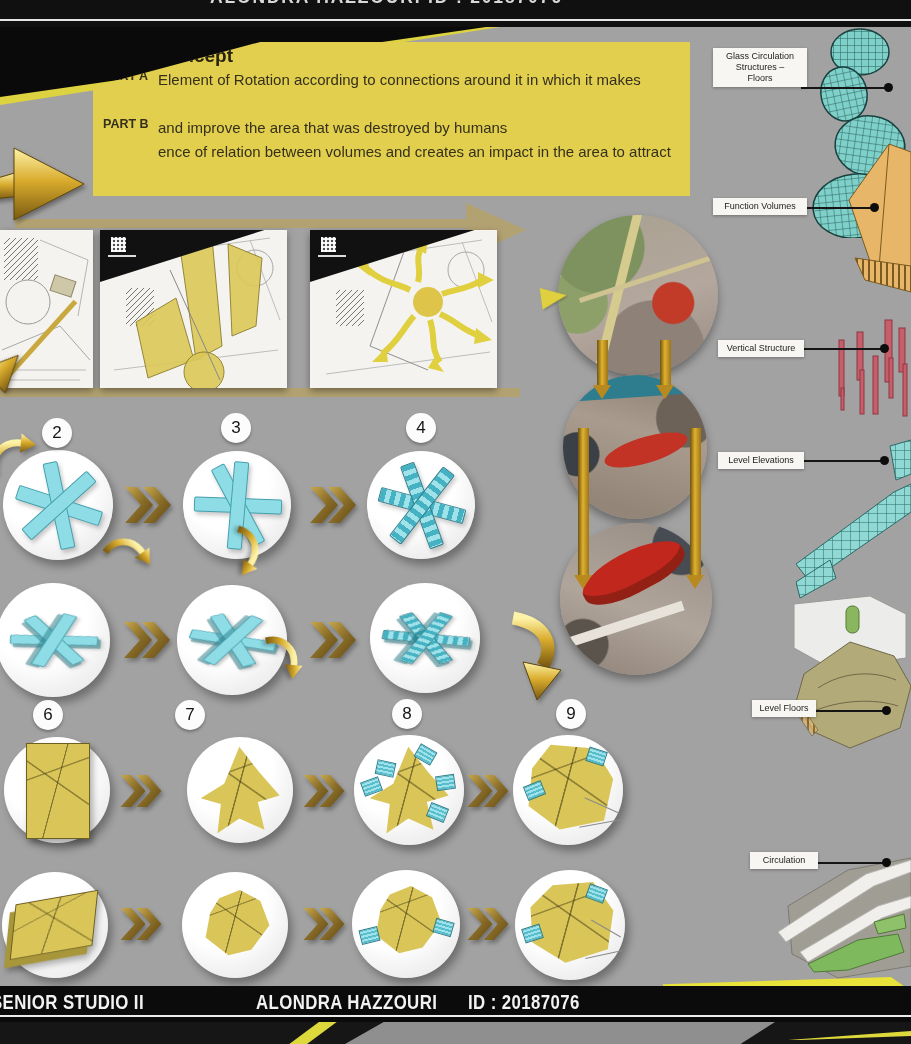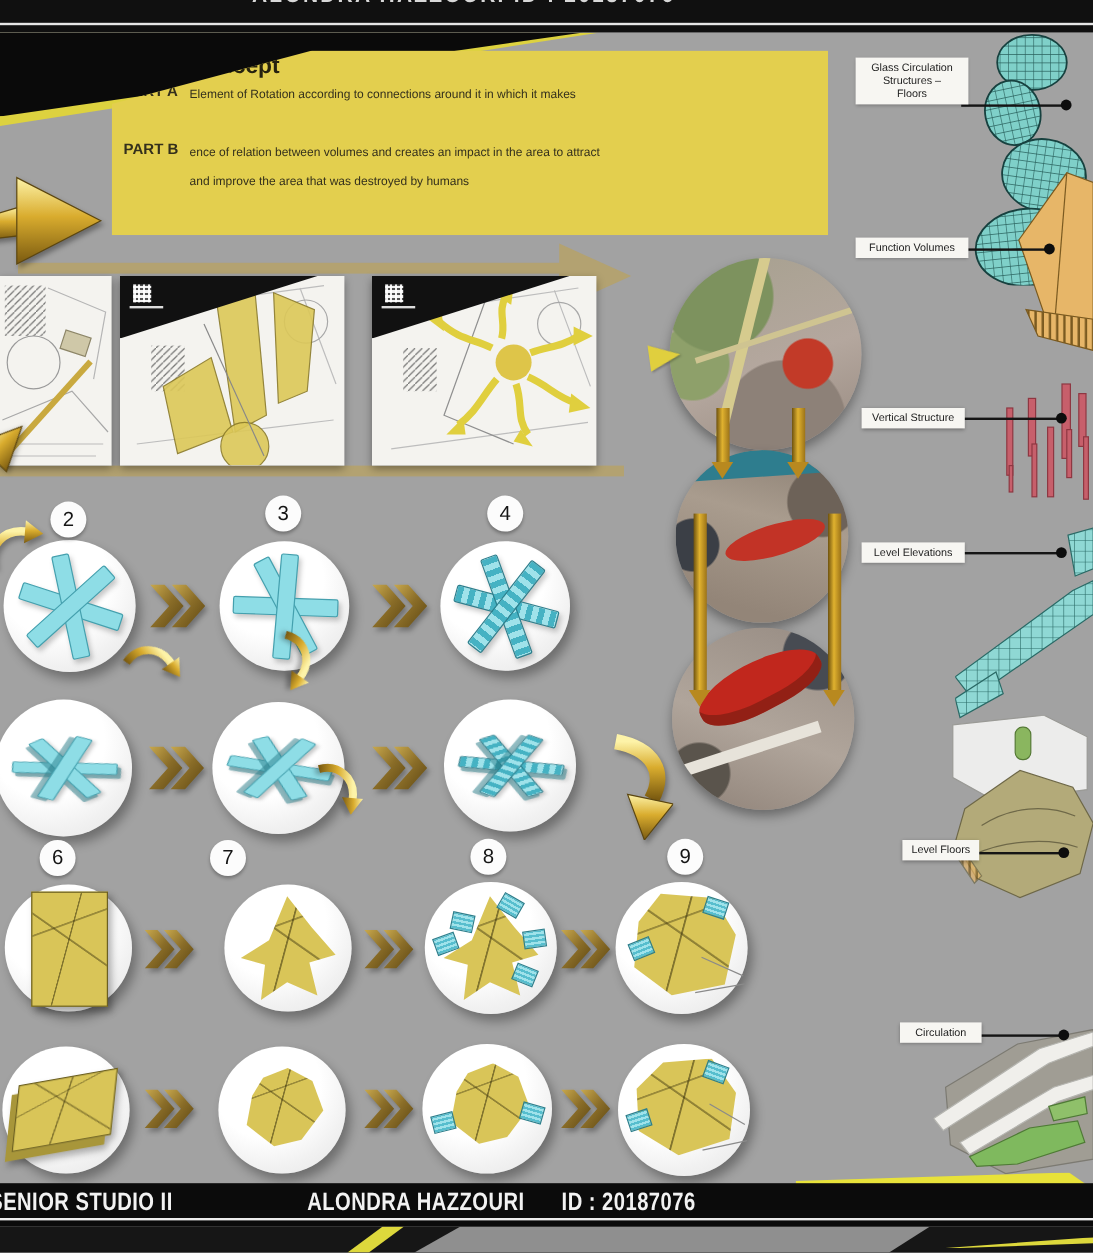--- a/index.html
+++ b/index.html
@@ -17,21 +17,21 @@
                 clip-path:polygon(0 0,100% 0,0 100%);z-index:8;}
   .wedge{position:absolute;left:0;top:27px;width:486px;height:70px;background:#0a0a0a;
          clip-path:polygon(0 0,100% 0,0 100%);z-index:9;}
 
   
   .concept{position:absolute;left:93px;top:42px;width:597px;height:154px;background:#e3cf4e;
            clip-path:polygon(0 29%,28% 0,100% 0,100% 100%,0 100%);z-index:10;color:#34301c;}
   .concept-title{position:absolute;left:64px;top:3px;font-size:19px;font-weight:bold;color:#26220f;}
   .part-row{position:absolute;left:10px;display:flex;}
   .part-label{width:55px;flex:none;font-size:12.5px;font-weight:bold;padding-top:1px;}
-  .part-lines span{display:block;font-size:10px;line-height:24px;white-space:nowrap;}
+  .part-lines span{display:block;font-size:15px;line-height:24px;white-space:nowrap;}
 
   
   .gold-arrow-big{position:absolute;left:-16px;top:146px;z-index:11;filter:drop-shadow(2px 3px 2px rgba(0,0,0,.35));}
   .mini-gold{position:absolute;left:-16px;top:348px;z-index:12;transform:rotate(-46deg);filter:drop-shadow(1px 2px 2px rgba(0,0,0,.3));}
 
   
   .band-top{position:absolute;left:15px;top:219px;width:456px;height:9px;background:#b3a271;z-index:1;}
   .band-head{position:absolute;left:466px;top:203px;width:0;height:0;border-left:60px solid #b3a271;
              border-top:27px solid transparent;border-bottom:27px solid transparent;z-index:1;}
   .band-bottom{position:absolute;left:0;top:388px;width:520px;height:9px;background:#b3a271;z-index:1;}
@@ -184,22 +184,22 @@
     <div class="concept-title">Concept</div>
     <div class="part-row" style="top:26px;">
       <div class="part-label">PART A</div>
       <div class="part-lines">
         <span>Element of Rotation according to connections around it in which it makes</span>
       </div>
     </div>
     <div class="part-row" style="top:74px;">
       <div class="part-label">PART B</div>
       <div class="part-lines">
+        <span>and improve the area that was destroyed by humans</span>
         <span>ence of relation between volumes and creates an impact in the area to attract</span>
-        <span>and improve the area that was destroyed by humans</span>
       </div>
     </div>
   </div>
 
   <svg class="gold-arrow-big" width="104" height="76" viewBox="0 0 104 76">
     <polygon points="0,36 34,26 36,50 2,54" fill="url(#goldBig)" stroke="#5c4610" stroke-width="1"></polygon>
     <polygon points="30,2 100,38 30,74" fill="url(#goldBig)" stroke="#5c4610" stroke-width="1"></polygon>
   </svg>
   <svg class="mini-gold" width="42" height="42" viewBox="0 0 42 42">
     <polygon points="4,4 40,21 4,38" fill="url(#goldBig)" stroke="#5c4610" stroke-width="1"></polygon>

